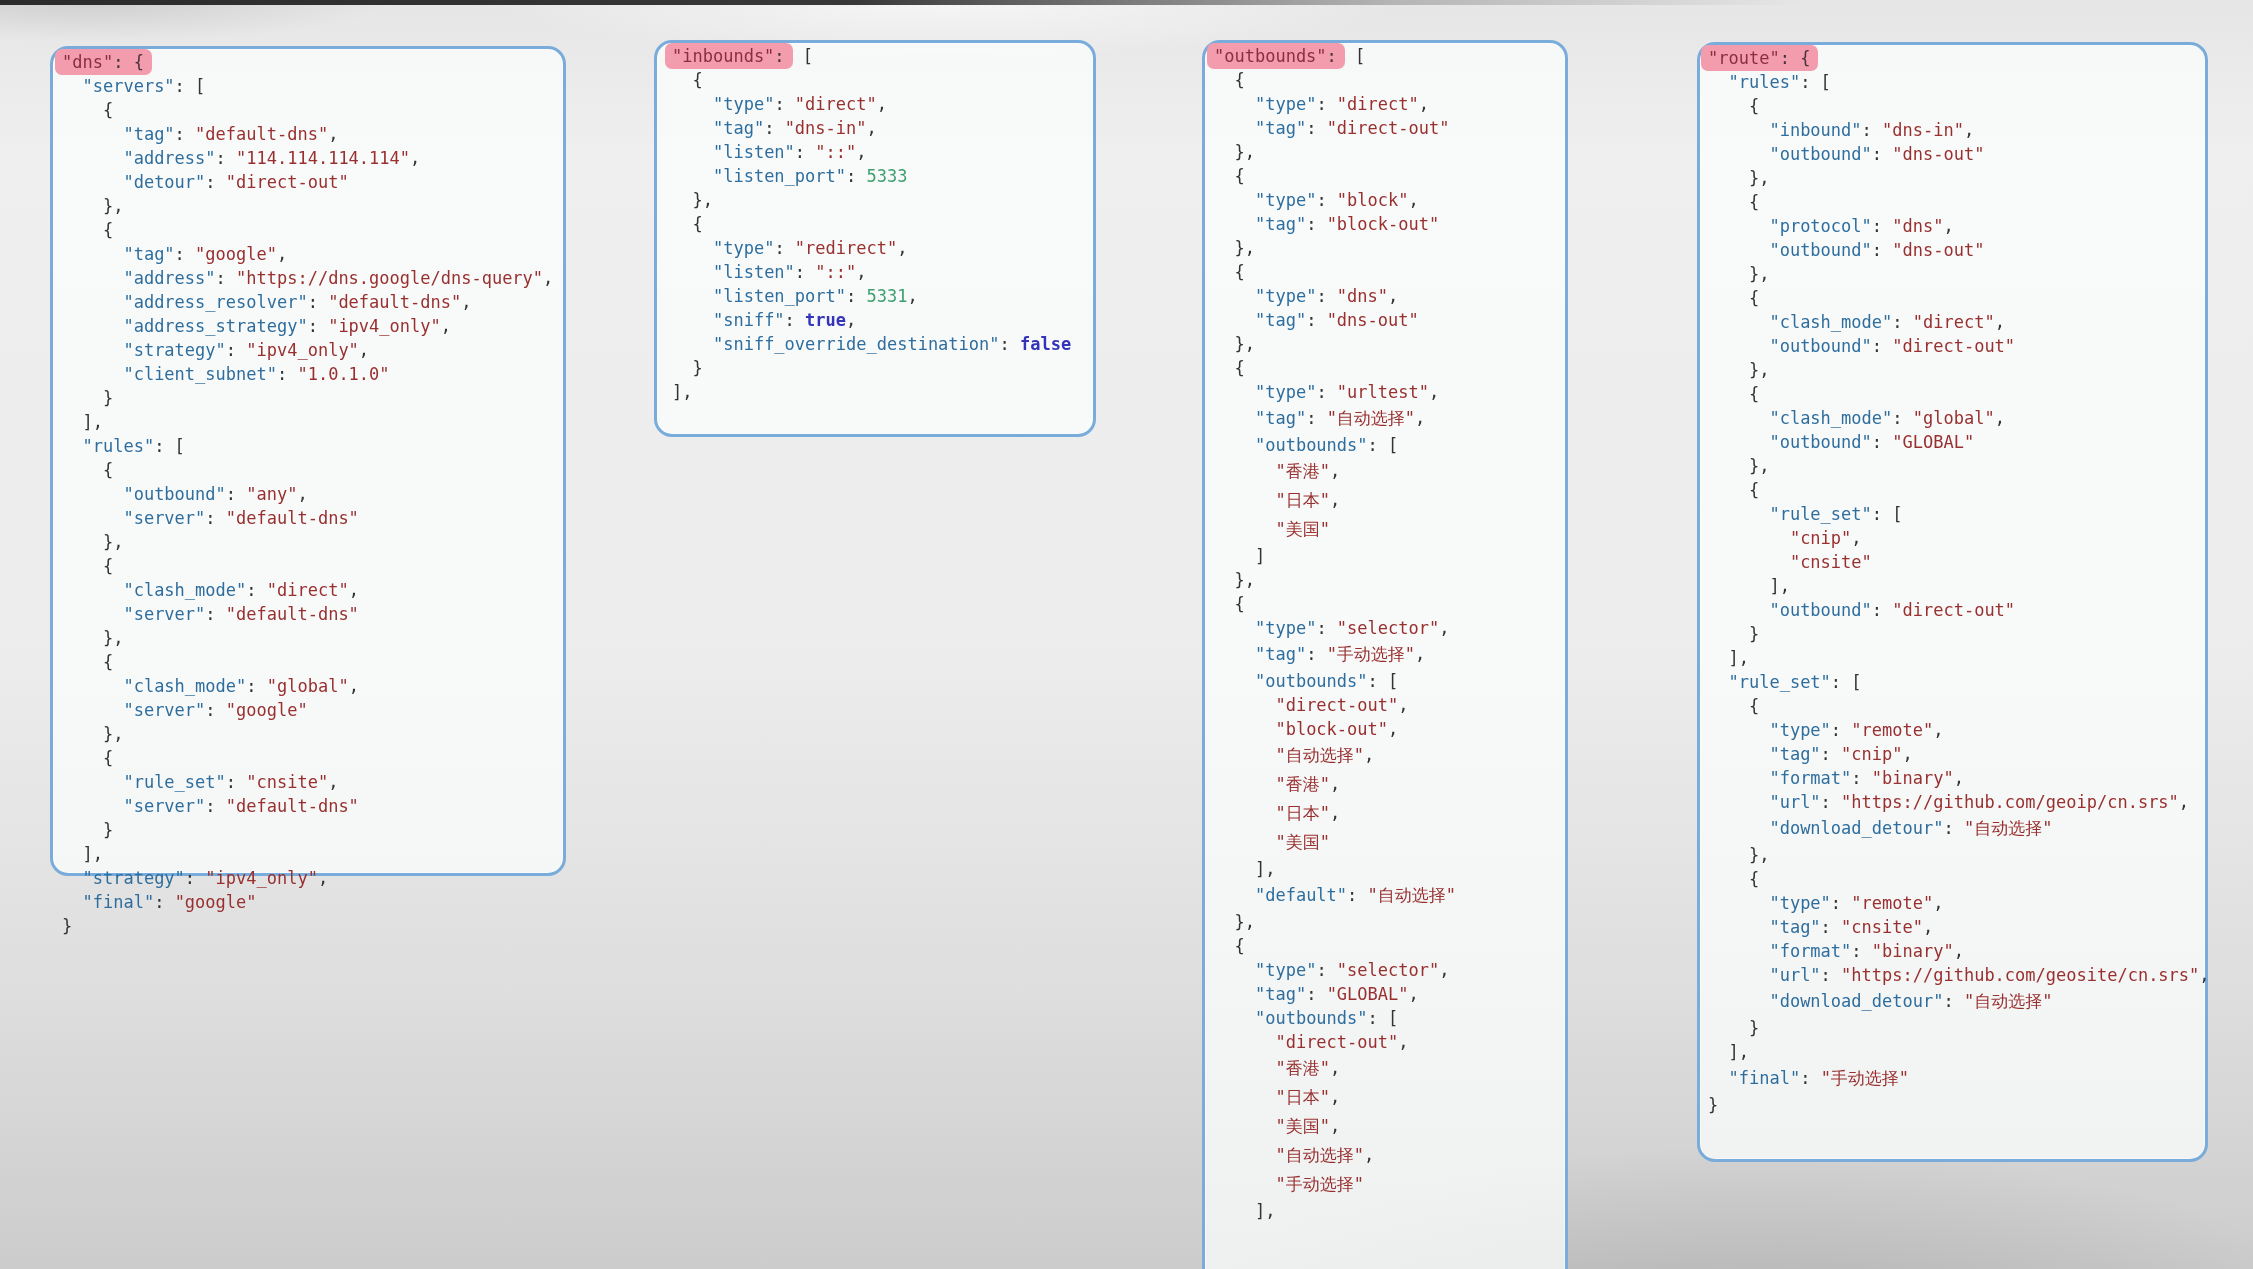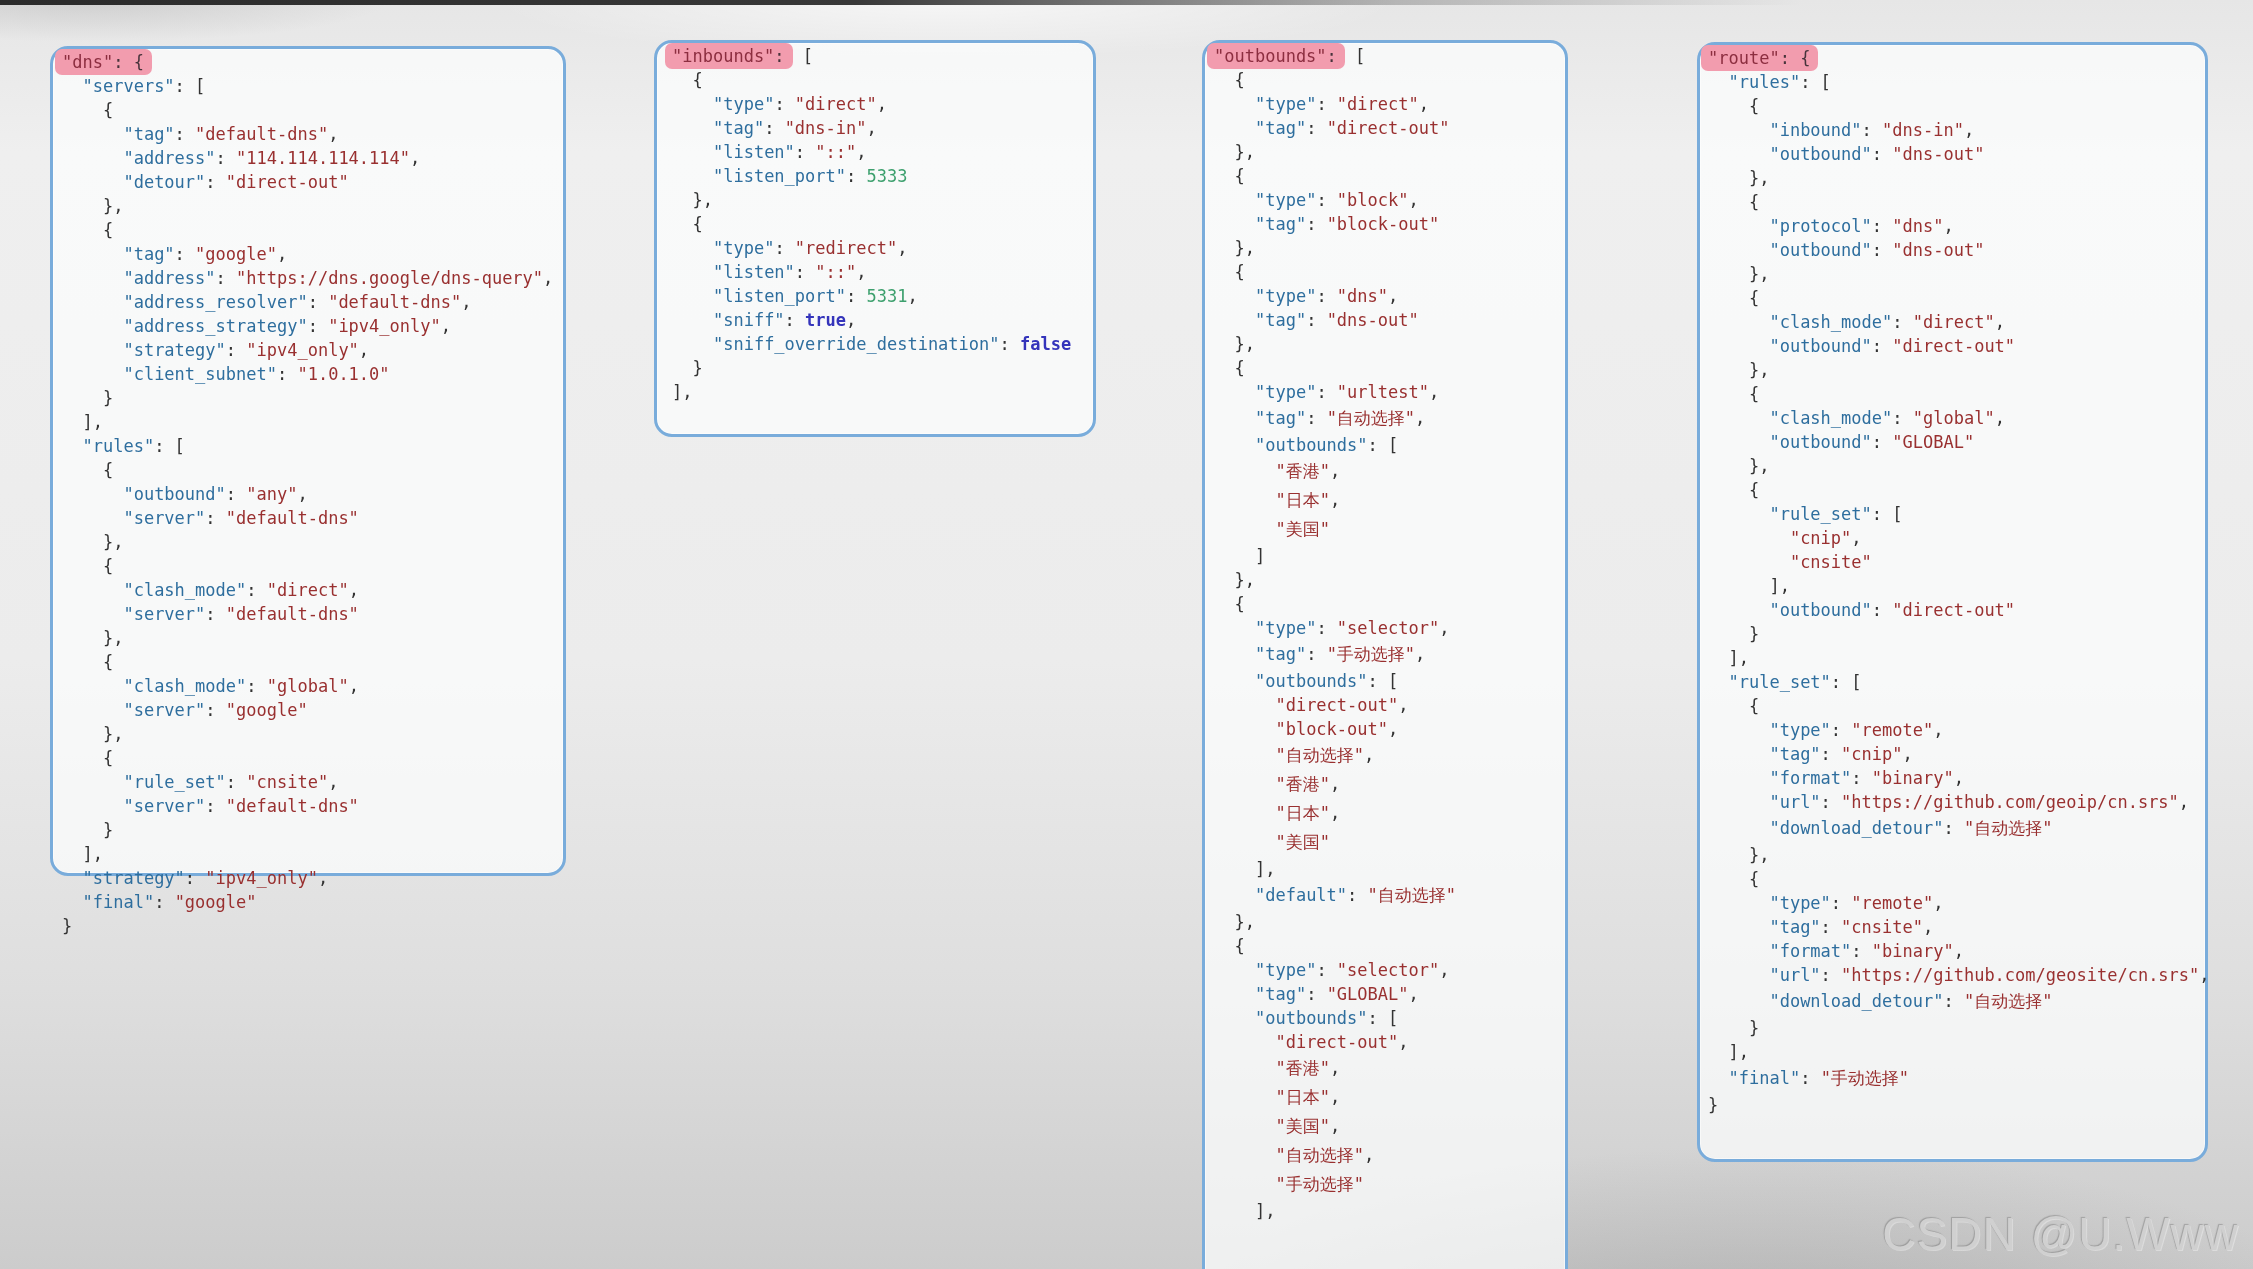--- a/index.html
+++ b/index.html
@@ -75,14 +75,13 @@
   <div>
     <div class="panel-box" style="left: 1202px; top: 40px; width: 360px; height: 1290px;"></div>
     <div class="code" style="left: 1214px; top: 44px;"><div class="ln"><span class="hl"><span class="k">"outbounds"</span><span class="p">:</span></span><span class="p"> [</span></div><div class="ln"><span class="p">  {</span></div><div class="ln"><span class="p">    </span><span class="k">"type"</span><span class="p">: </span><span class="s">"direct"</span><span class="p">,</span></div><div class="ln"><span class="p">    </span><span class="k">"tag"</span><span class="p">: </span><span class="s">"direct-out"</span></div><div class="ln"><span class="p">  },</span></div><div class="ln"><span class="p">  {</span></div><div class="ln"><span class="p">    </span><span class="k">"type"</span><span class="p">: </span><span class="s">"block"</span><span class="p">,</span></div><div class="ln"><span class="p">    </span><span class="k">"tag"</span><span class="p">: </span><span class="s">"block-out"</span></div><div class="ln"><span class="p">  },</span></div><div class="ln"><span class="p">  {</span></div><div class="ln"><span class="p">    </span><span class="k">"type"</span><span class="p">: </span><span class="s">"dns"</span><span class="p">,</span></div><div class="ln"><span class="p">    </span><span class="k">"tag"</span><span class="p">: </span><span class="s">"dns-out"</span></div><div class="ln"><span class="p">  },</span></div><div class="ln"><span class="p">  {</span></div><div class="ln"><span class="p">    </span><span class="k">"type"</span><span class="p">: </span><span class="s">"urltest"</span><span class="p">,</span></div><div class="ln cjk"><span class="p">    </span><span class="k">"tag"</span><span class="p">: </span><span class="s">"自动选择"</span><span class="p">,</span></div><div class="ln"><span class="p">    </span><span class="k">"outbounds"</span><span class="p">: [</span></div><div class="ln cjk"><span class="p">      </span><span class="s">"香港"</span><span class="p">,</span></div><div class="ln cjk"><span class="p">      </span><span class="s">"日本"</span><span class="p">,</span></div><div class="ln cjk"><span class="p">      </span><span class="s">"美国"</span></div><div class="ln"><span class="p">    ]</span></div><div class="ln"><span class="p">  },</span></div><div class="ln"><span class="p">  {</span></div><div class="ln"><span class="p">    </span><span class="k">"type"</span><span class="p">: </span><span class="s">"selector"</span><span class="p">,</span></div><div class="ln cjk"><span class="p">    </span><span class="k">"tag"</span><span class="p">: </span><span class="s">"手动选择"</span><span class="p">,</span></div><div class="ln"><span class="p">    </span><span class="k">"outbounds"</span><span class="p">: [</span></div><div class="ln"><span class="p">      </span><span class="s">"direct-out"</span><span class="p">,</span></div><div class="ln"><span class="p">      </span><span class="s">"block-out"</span><span class="p">,</span></div><div class="ln cjk"><span class="p">      </span><span class="s">"自动选择"</span><span class="p">,</span></div><div class="ln cjk"><span class="p">      </span><span class="s">"香港"</span><span class="p">,</span></div><div class="ln cjk"><span class="p">      </span><span class="s">"日本"</span><span class="p">,</span></div><div class="ln cjk"><span class="p">      </span><span class="s">"美国"</span></div><div class="ln"><span class="p">    ],</span></div><div class="ln cjk"><span class="p">    </span><span class="k">"default"</span><span class="p">: </span><span class="s">"自动选择"</span></div><div class="ln"><span class="p">  },</span></div><div class="ln"><span class="p">  {</span></div><div class="ln"><span class="p">    </span><span class="k">"type"</span><span class="p">: </span><span class="s">"selector"</span><span class="p">,</span></div><div class="ln"><span class="p">    </span><span class="k">"tag"</span><span class="p">: </span><span class="s">"GLOBAL"</span><span class="p">,</span></div><div class="ln"><span class="p">    </span><span class="k">"outbounds"</span><span class="p">: [</span></div><div class="ln"><span class="p">      </span><span class="s">"direct-out"</span><span class="p">,</span></div><div class="ln cjk"><span class="p">      </span><span class="s">"香港"</span><span class="p">,</span></div><div class="ln cjk"><span class="p">      </span><span class="s">"日本"</span><span class="p">,</span></div><div class="ln cjk"><span class="p">      </span><span class="s">"美国"</span><span class="p">,</span></div><div class="ln cjk"><span class="p">      </span><span class="s">"自动选择"</span><span class="p">,</span></div><div class="ln cjk"><span class="p">      </span><span class="s">"手动选择"</span></div><div class="ln"><span class="p">    ],</span></div></div>
   </div>
 
   <div>
     <div class="panel-box" style="left: 1697px; top: 42px; width: 505px; height: 1114px;"></div>
     <div class="code" style="left: 1708px; top: 46px;"><div class="ln"><span class="hl"><span class="k">"route"</span><span class="p">: {</span></span></div><div class="ln"><span class="p">  </span><span class="k">"rules"</span><span class="p">: [</span></div><div class="ln"><span class="p">    {</span></div><div class="ln"><span class="p">      </span><span class="k">"inbound"</span><span class="p">: </span><span class="s">"dns-in"</span><span class="p">,</span></div><div class="ln"><span class="p">      </span><span class="k">"outbound"</span><span class="p">: </span><span class="s">"dns-out"</span></div><div class="ln"><span class="p">    },</span></div><div class="ln"><span class="p">    {</span></div><div class="ln"><span class="p">      </span><span class="k">"protocol"</span><span class="p">: </span><span class="s">"dns"</span><span class="p">,</span></div><div class="ln"><span class="p">      </span><span class="k">"outbound"</span><span class="p">: </span><span class="s">"dns-out"</span></div><div class="ln"><span class="p">    },</span></div><div class="ln"><span class="p">    {</span></div><div class="ln"><span class="p">      </span><span class="k">"clash_mode"</span><span class="p">: </span><span class="s">"direct"</span><span class="p">,</span></div><div class="ln"><span class="p">      </span><span class="k">"outbound"</span><span class="p">: </span><span class="s">"direct-out"</span></div><div class="ln"><span class="p">    },</span></div><div class="ln"><span class="p">    {</span></div><div class="ln"><span class="p">      </span><span class="k">"clash_mode"</span><span class="p">: </span><span class="s">"global"</span><span class="p">,</span></div><div class="ln"><span class="p">      </span><span class="k">"outbound"</span><span class="p">: </span><span class="s">"GLOBAL"</span></div><div class="ln"><span class="p">    },</span></div><div class="ln"><span class="p">    {</span></div><div class="ln"><span class="p">      </span><span class="k">"rule_set"</span><span class="p">: [</span></div><div class="ln"><span class="p">        </span><span class="s">"cnip"</span><span class="p">,</span></div><div class="ln"><span class="p">        </span><span class="s">"cnsite"</span></div><div class="ln"><span class="p">      ],</span></div><div class="ln"><span class="p">      </span><span class="k">"outbound"</span><span class="p">: </span><span class="s">"direct-out"</span></div><div class="ln"><span class="p">    }</span></div><div class="ln"><span class="p">  ],</span></div><div class="ln"><span class="p">  </span><span class="k">"rule_set"</span><span class="p">: [</span></div><div class="ln"><span class="p">    {</span></div><div class="ln"><span class="p">      </span><span class="k">"type"</span><span class="p">: </span><span class="s">"remote"</span><span class="p">,</span></div><div class="ln"><span class="p">      </span><span class="k">"tag"</span><span class="p">: </span><span class="s">"cnip"</span><span class="p">,</span></div><div class="ln"><span class="p">      </span><span class="k">"format"</span><span class="p">: </span><span class="s">"binary"</span><span class="p">,</span></div><div class="ln"><span class="p">      </span><span class="k">"url"</span><span class="p">: </span><span class="s">"https://github.com/geoip/cn.srs"</span><span class="p">,</span></div><div class="ln cjk"><span class="p">      </span><span class="k">"download_detour"</span><span class="p">: </span><span class="s">"自动选择"</span></div><div class="ln"><span class="p">    },</span></div><div class="ln"><span class="p">    {</span></div><div class="ln"><span class="p">      </span><span class="k">"type"</span><span class="p">: </span><span class="s">"remote"</span><span class="p">,</span></div><div class="ln"><span class="p">      </span><span class="k">"tag"</span><span class="p">: </span><span class="s">"cnsite"</span><span class="p">,</span></div><div class="ln"><span class="p">      </span><span class="k">"format"</span><span class="p">: </span><span class="s">"binary"</span><span class="p">,</span></div><div class="ln"><span class="p">      </span><span class="k">"url"</span><span class="p">: </span><span class="s">"https://github.com/geosite/cn.srs"</span><span class="p">,</span></div><div class="ln cjk"><span class="p">      </span><span class="k">"download_detour"</span><span class="p">: </span><span class="s">"自动选择"</span></div><div class="ln"><span class="p">    }</span></div><div class="ln"><span class="p">  ],</span></div><div class="ln cjk"><span class="p">  </span><span class="k">"final"</span><span class="p">: </span><span class="s">"手动选择"</span></div><div class="ln"><span class="p">}</span></div></div>
   </div>
 
-  <div class="watermark">CSDN @U.Www</div>
 </div>
 
 </body></html>

